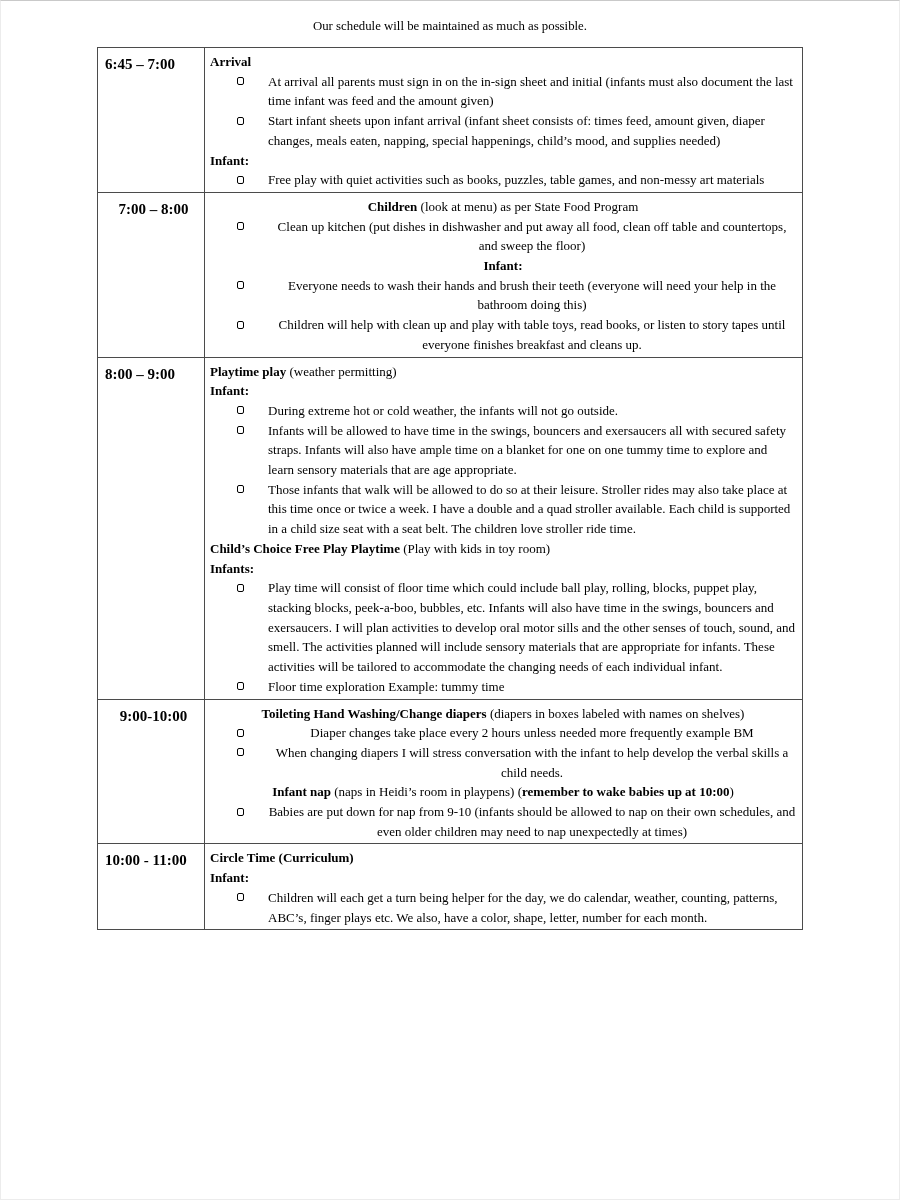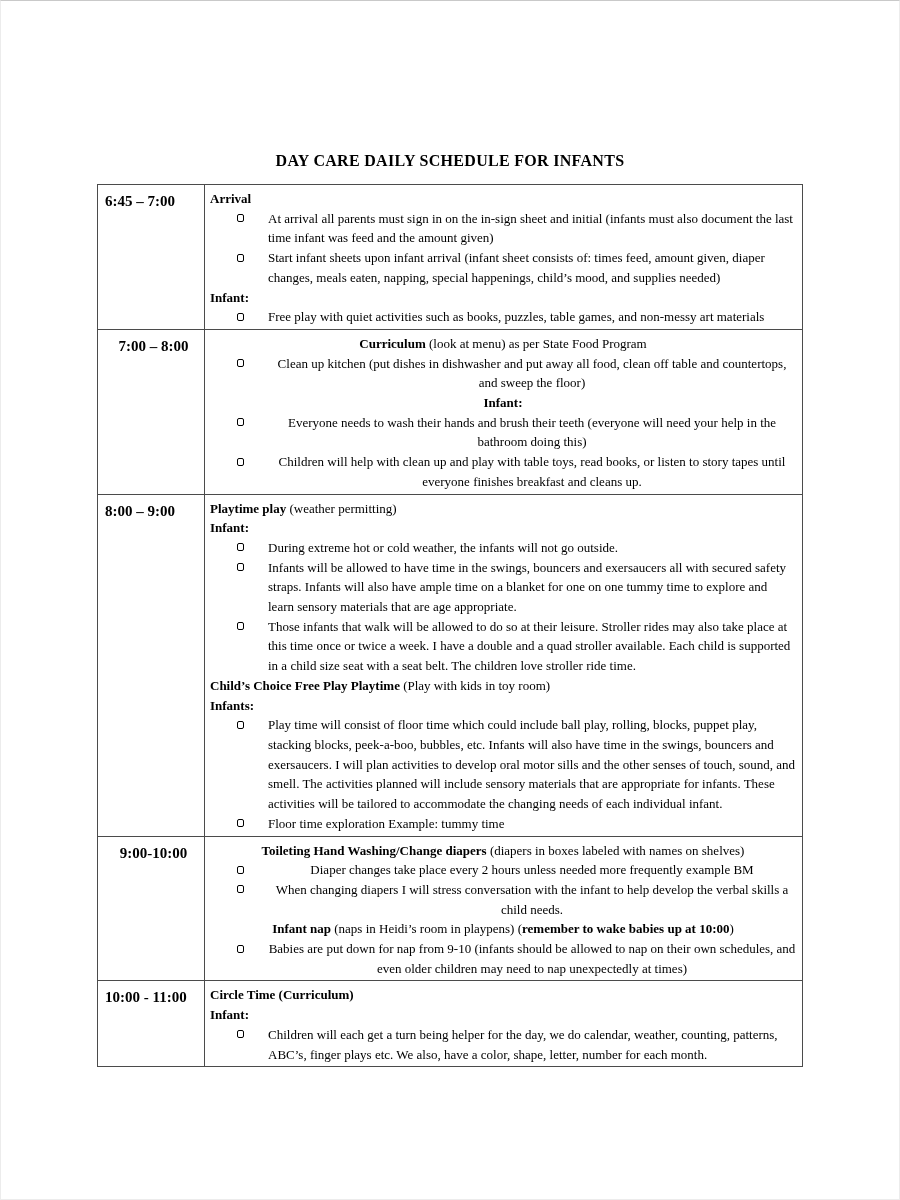--- a/index.html
+++ b/index.html
@@ -73,37 +73,37 @@
     height: 8px;
     box-sizing: border-box;
     border: 1.2px solid #000;
     border-radius: 2px;
   }
 </style>
 </head>
 <body>
 
 <div class="page">
-  <h1 class="doc-title">DAY CARE DAILY SCHEDULE FOR INFANTS</h1>
+  <p class="doc-subtitle">Our schedule will be maintained as much as possible.</p>
   <table class="schedule">
     <tbody>
         <tr>
           <td class="time-cell">6:45 – 7:00</td>
           <td class="content-cell">
             <p class="heading-line"><span class="b">Arrival</span></p>
             <p class="bullet"><span class="sq"></span><span>At arrival all parents must sign in on the in-sign sheet and initial (infants must also document the last time infant was feed and the amount given)</span></p>
             <p class="bullet"><span class="sq"></span><span>Start infant sheets upon infant arrival (infant sheet consists of:  times feed, amount given, diaper changes, meals eaten, napping, special happenings, child’s mood, and supplies needed)</span></p>
             <p class="heading-line"><span class="b">Infant:</span></p>
             <p class="bullet"><span class="sq"></span><span>Free play with quiet activities such as books, puzzles, table games, and non-messy art materials</span></p>
           </td>
         </tr>
         <tr>
           <td class="time-cell">7:00 – 8:00</td>
           <td class="content-cell">
-            <p class="heading-line"><span class="b">Curriculum</span><span> (look at menu) as per State Food Program</span></p>
+            <p class="heading-line"><span class="b">Children</span><span> (look at menu) as per State Food Program</span></p>
             <p class="bullet"><span class="sq"></span><span>Clean up kitchen (put dishes in dishwasher and put away all food, clean off table and countertops, and sweep the floor)</span></p>
             <p class="heading-line"><span class="b">Infant:</span></p>
             <p class="bullet"><span class="sq"></span><span>Everyone needs to wash their hands and brush their teeth (everyone will need your help in the bathroom doing this)</span></p>
             <p class="bullet"><span class="sq"></span><span>Children will help with clean up and play with table toys, read books, or listen to story tapes until everyone finishes breakfast and cleans up.</span></p>
           </td>
         </tr>
         <tr>
           <td class="time-cell">8:00 – 9:00</td>
           <td class="content-cell">
             <p class="heading-line"><span class="b">Playtime play</span><span> (weather permitting)</span></p>

